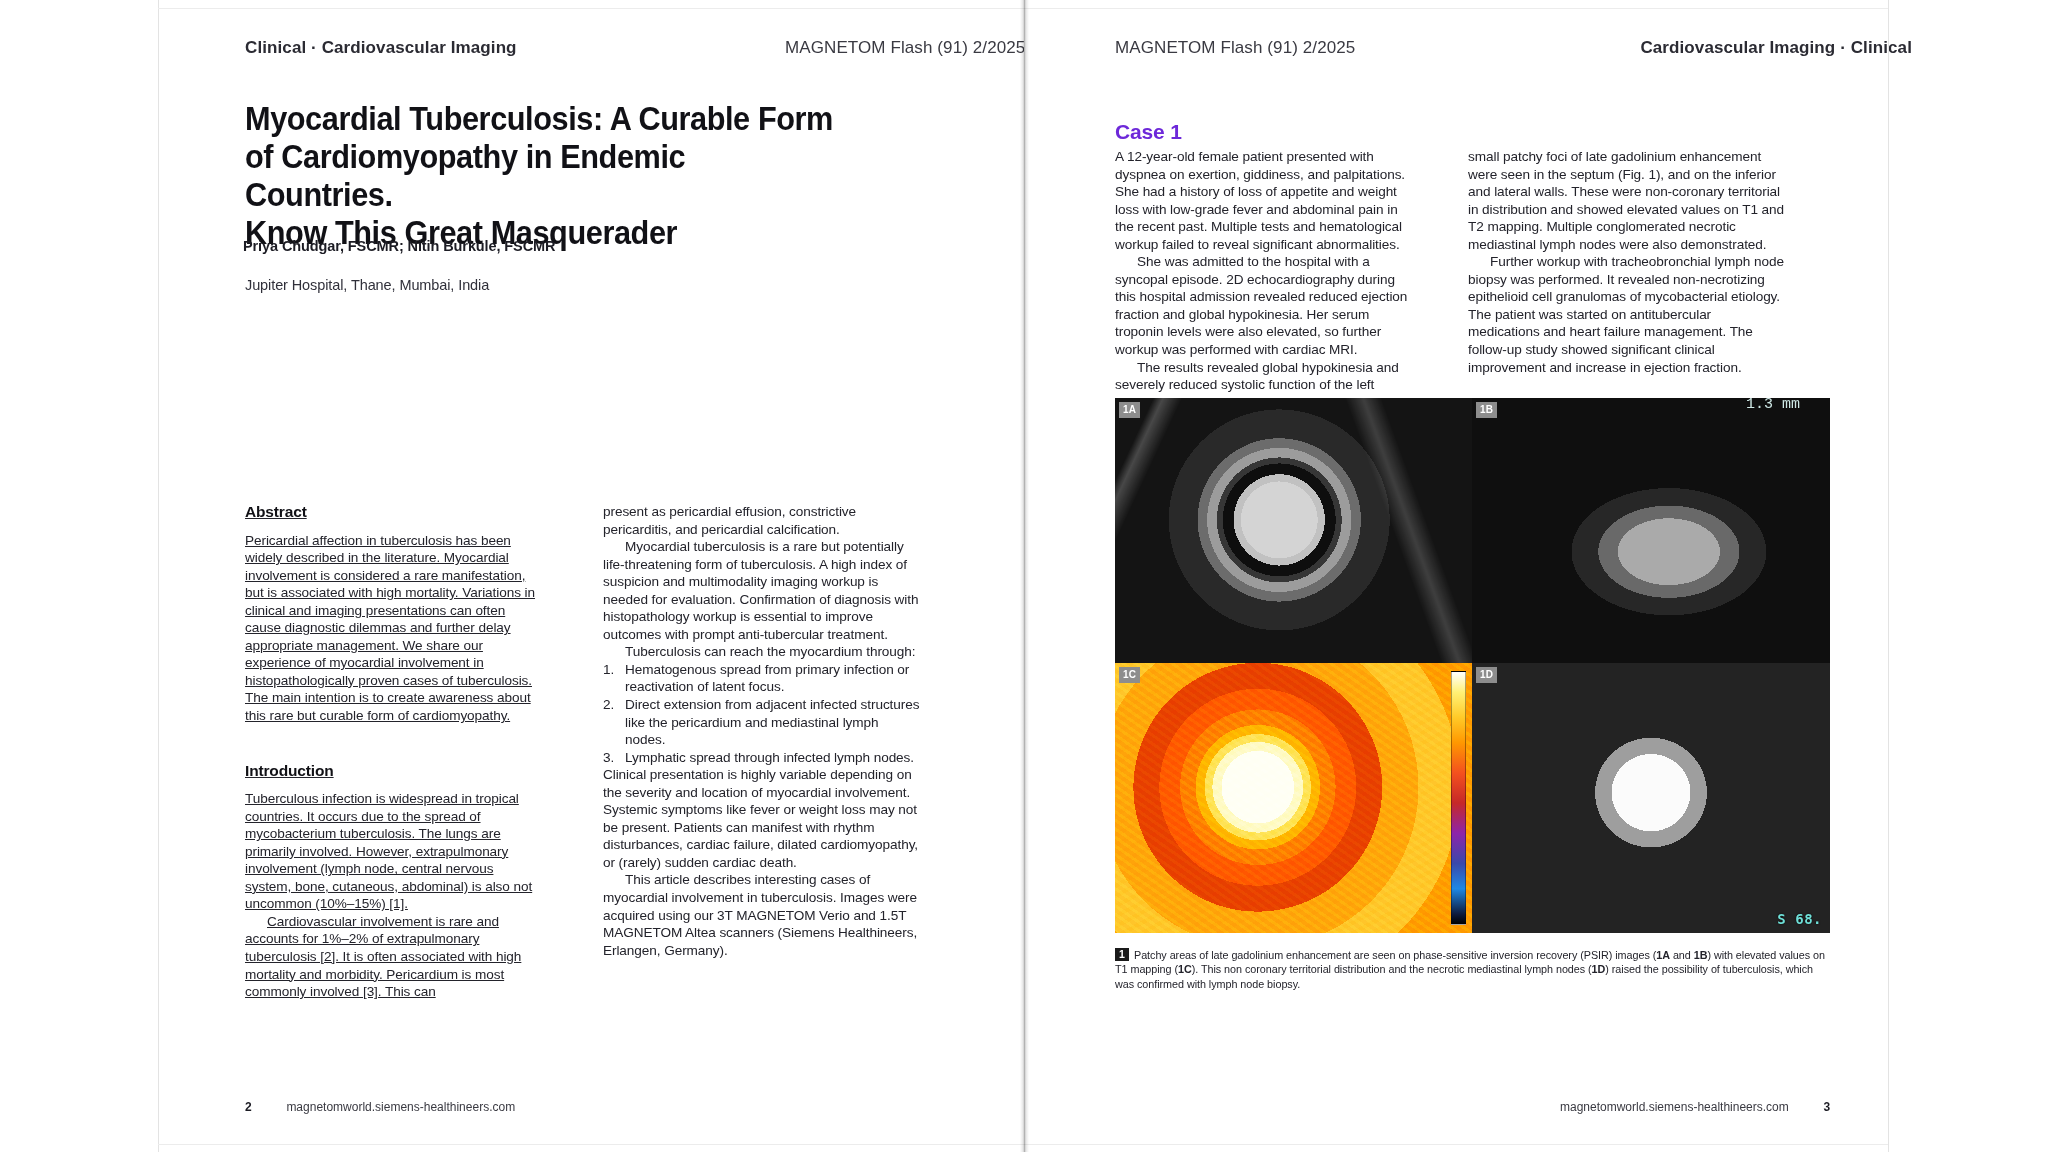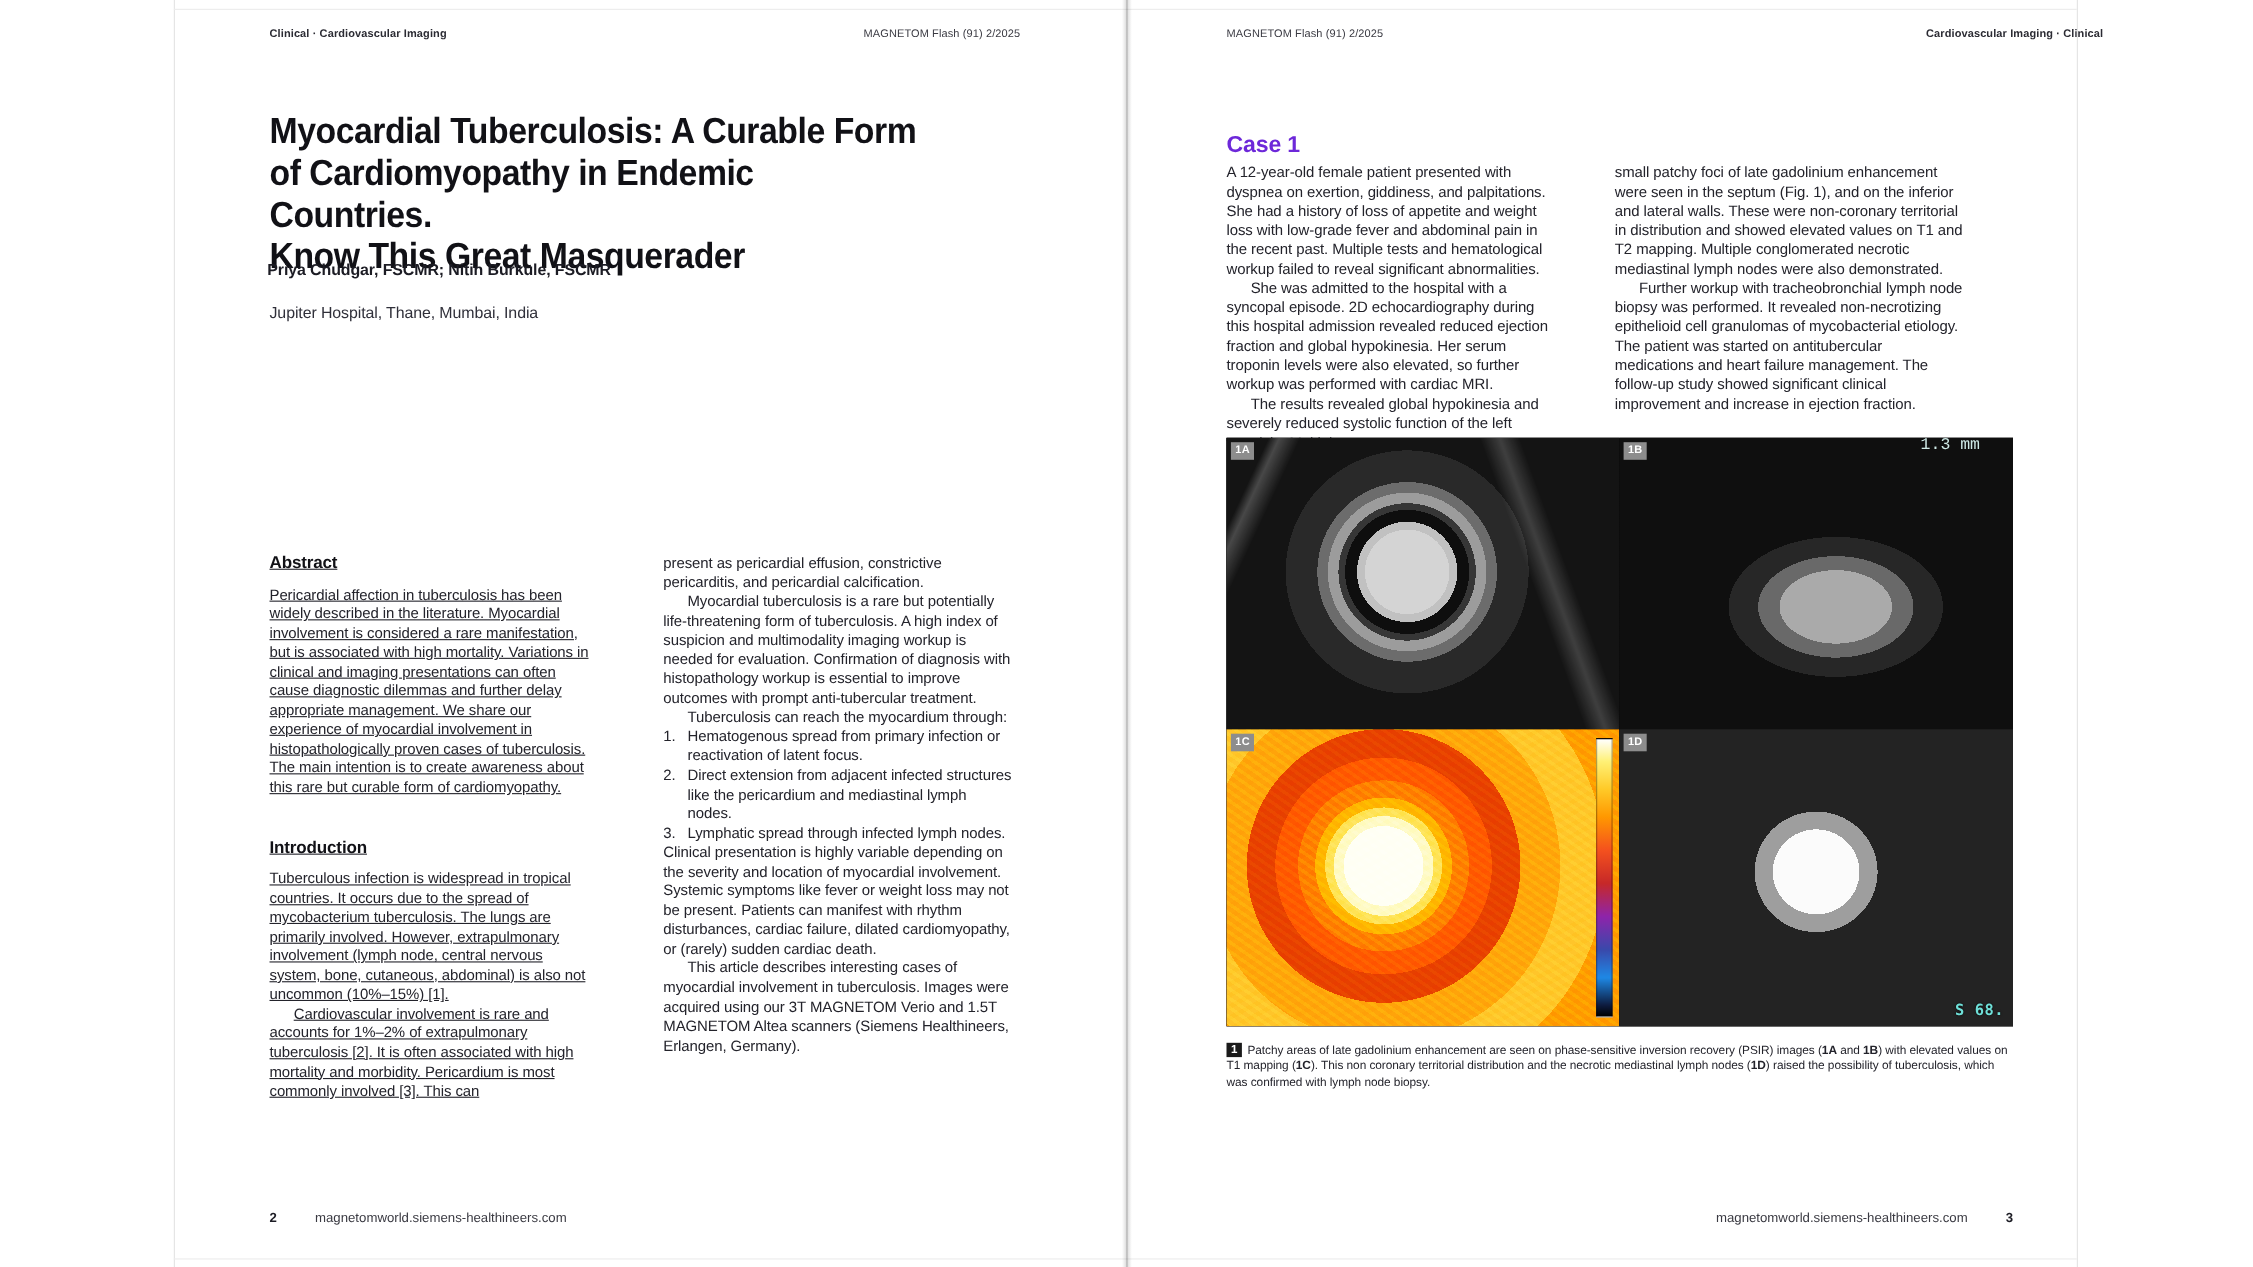--- a/index.html
+++ b/index.html
@@ -50,22 +50,22 @@
   }
   #trim-left  { left: 158px; }
   #trim-right { left: 1888px; }
   .trim-h {
     position:absolute; height:1px; background:#ececec; z-index:30;
   }
 
   
   .runhead {
     position: absolute;
-    top: 26px;
-    font-size: 10px;
+    top: 38px;
+    font-size: 17px;
     font-weight: 700;
     letter-spacing: 0.1px;
     color: #2b2b33;
     white-space: nowrap;
   }
   .runhead.normal { font-weight: 400; color: #3a3a42; }
 
   
   #article-title {
     position: absolute;

